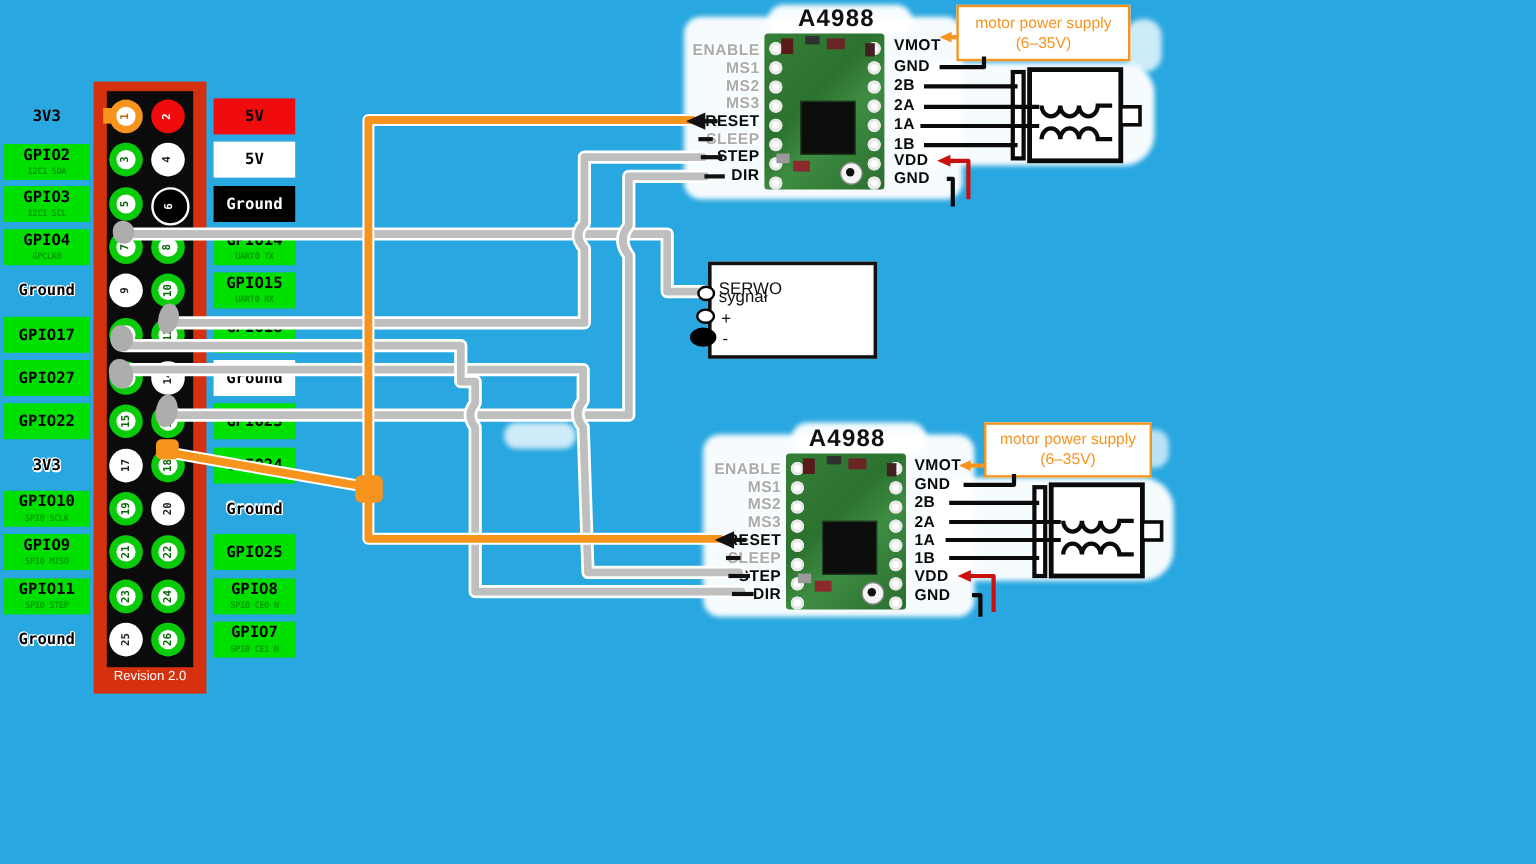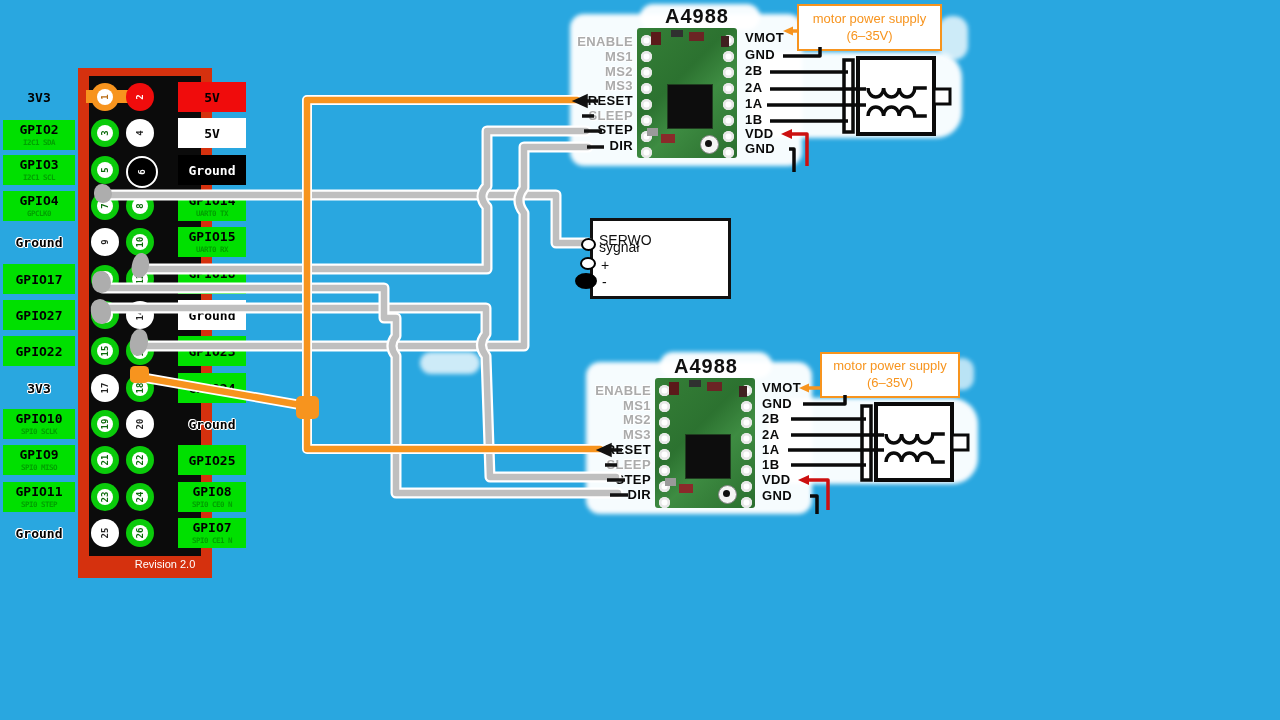--- a/index.html
+++ b/index.html
@@ -1,18 +1,18 @@
 <!DOCTYPE html>
 <html><head>
 <meta charset="utf-8">
 <style>
   html,body{margin:0;padding:0;background:#555;}
   #stage{position:relative;width:1280px;height:720px;overflow:hidden;background:#29A7E0;
          font-family:"Liberation Sans",sans-serif;}
-  .abs{position:absolute;padding-left:40px;}
+  .abs{position:absolute;}
   
   .hdr-red{left:78px;top:68px;width:94px;height:510px;background:#D5310E;}
   .hdr-black{left:89px;top:76px;width:72px;height:480px;background:#0b0b0b;}
   .revision{left:78px;top:558px;width:94px;text-align:center;color:#fff;
             font:11px "Liberation Sans",sans-serif;}
   .pin{position:absolute;width:28px;height:28px;border-radius:50%;
        display:flex;align-items:center;justify-content:center;}
   .pin::before{content:"";position:absolute;width:16px;height:16px;border-radius:50%;background:#fff;}
   .pin-red::before,.pin-white::before,.pin-ring::before{display:none;}
   .pin-green{background:#0ACB0A;} .pin-orange{background:#F7941E;}

